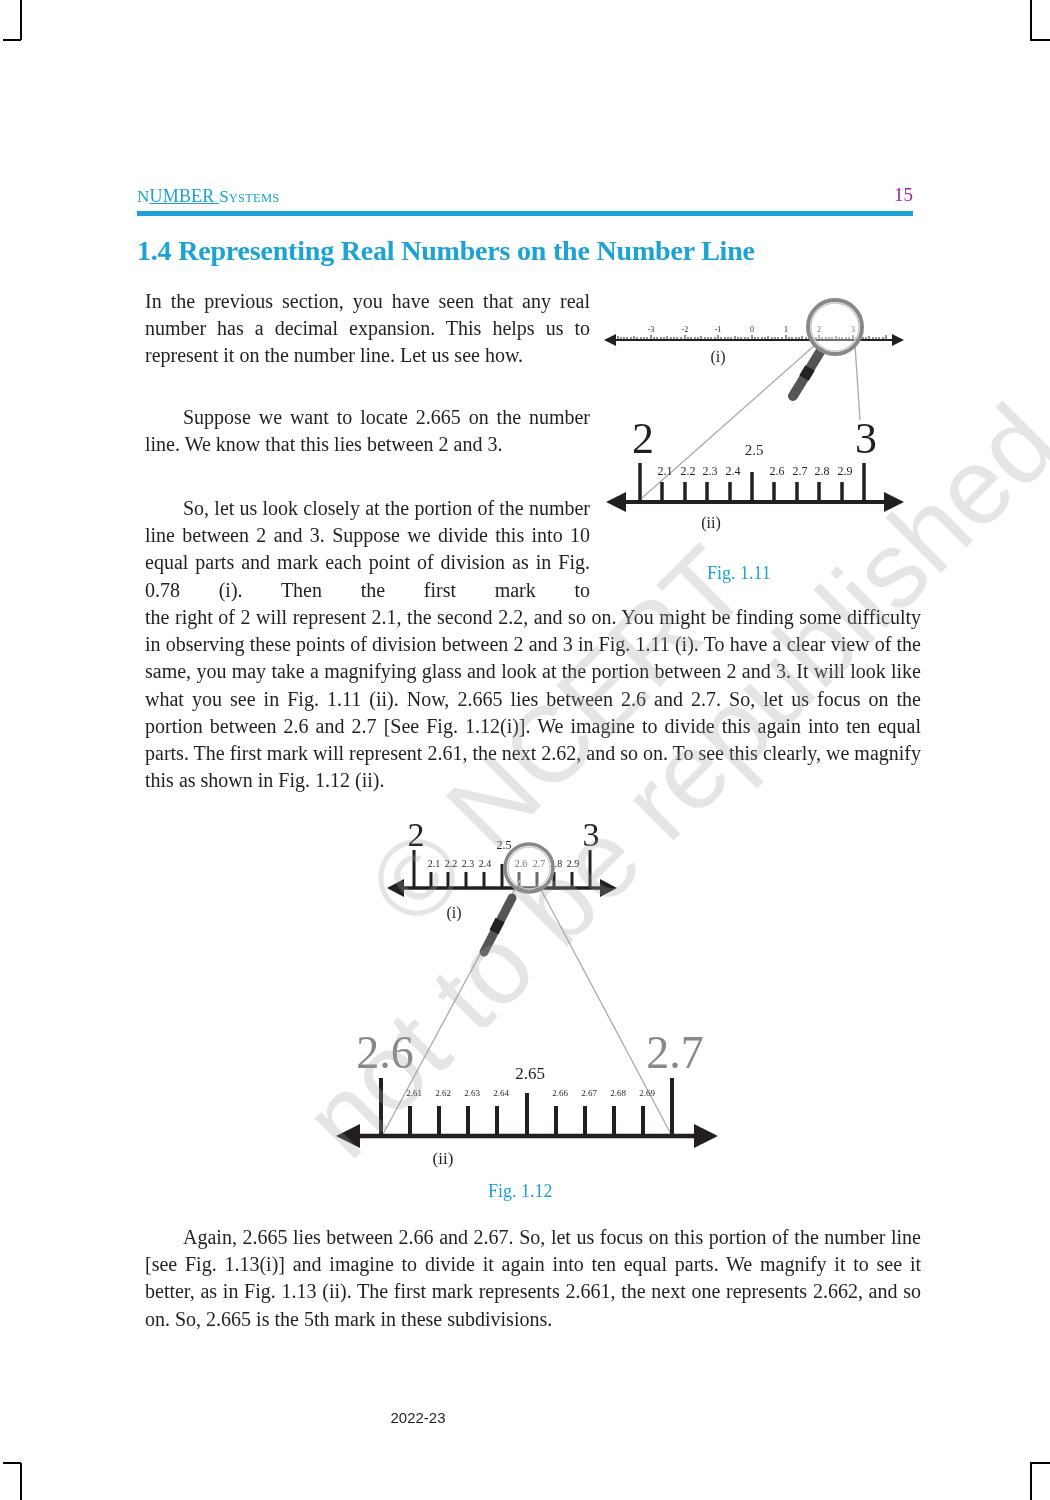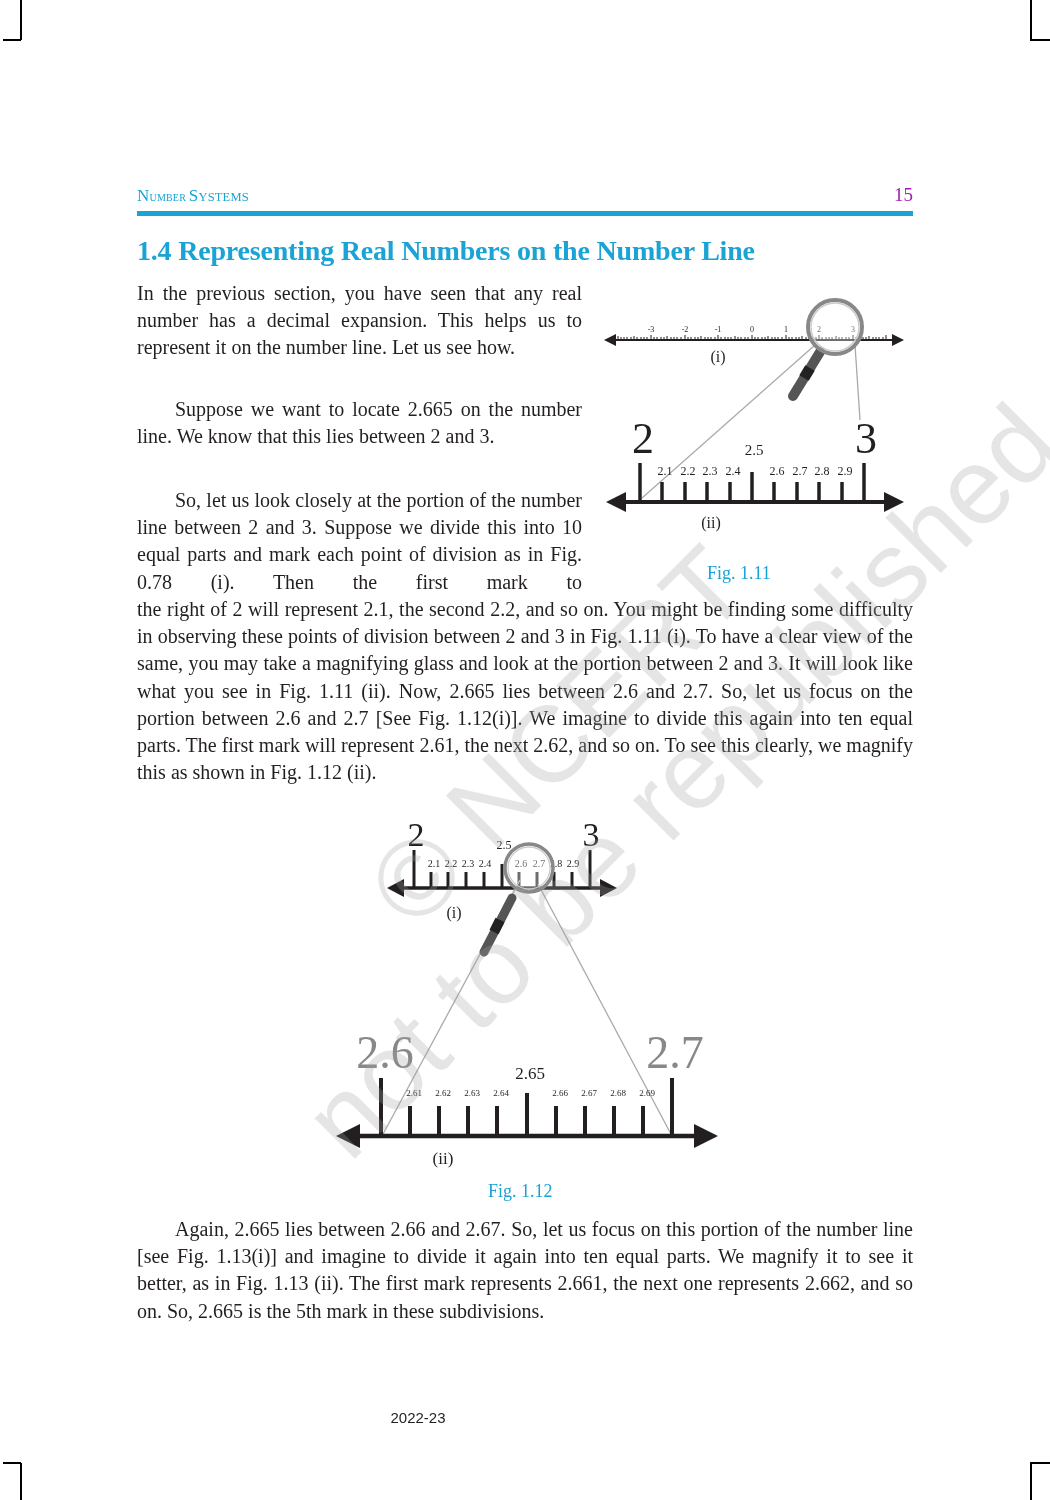--- a/index.html
+++ b/index.html
@@ -5,21 +5,21 @@
   html, body { margin:0; padding:0; background:#fff; }
   body { width:1050px; height:1500px; position:relative; overflow:hidden;
          font-family:"Liberation Serif", "DejaVu Serif", serif; color:#231f20; }
   .crop { position:absolute; background:#000; }
   .header { position:absolute; left:137px; top:186px; width:776px; height:22px; }
   .header .running { position:absolute; left:0; top:0; font-size:16px; color:#1aa3d4; letter-spacing:0.2px; }
   .header .running .big { font-size:17px; }
   .header .pageno { position:absolute; right:0; top:-2px; font-size:19px; color:#a21caf; }
   .rule { position:absolute; left:137px; top:211px; width:776px; height:5px; background:#1aa3d4; }
   .section-title { position:absolute; left:137px; top:235px; font-size:28px; font-weight:bold; color:#1aa3d4; letter-spacing:-0.2px; }
-  .para { position:absolute; font-size:20px; line-height:27.2px; text-align:justify; margin:0; }
+  .para { position:absolute; font-size:20px; line-height:27.2px; text-align:justify; margin:8px; }
   .para.indent { text-indent:38px; }
   .fig-caption { position:absolute; font-size:18px; font-weight:normal; color:#1aa3d4; }
   .footer { position:absolute; left:0; width:836px; top:1409px; text-align:center;
             font-family:"Liberation Sans", "DejaVu Sans", sans-serif; font-size:15px; color:#231f20; }
   .watermark { position:absolute; left:150px; top:660px; width:900px; text-align:center;
                font-family:"Liberation Sans", "DejaVu Sans", sans-serif; font-size:108px; line-height:118px;
                color:rgba(160,160,160,0.28); transform:rotate(-45deg); transform-origin:center; pointer-events:none; white-space:nowrap; }
   svg text { font-family:"Liberation Serif", "DejaVu Serif", serif; }
 </style>
 </head>
@@ -28,21 +28,21 @@
 <div class="crop" style="left:20px;top:0;width:1.5px;height:40px;"></div>
 <div class="crop" style="left:3px;top:39px;width:18px;height:1.5px;"></div>
 <div class="crop" style="left:1030px;top:0;width:1.5px;height:40px;"></div>
 <div class="crop" style="left:1030px;top:39px;width:20px;height:1.5px;"></div>
 <div class="crop" style="left:20px;top:1463px;width:1.5px;height:37px;"></div>
 <div class="crop" style="left:3px;top:1462px;width:18px;height:1.5px;"></div>
 <div class="crop" style="left:1030px;top:1463px;width:1.5px;height:37px;"></div>
 <div class="crop" style="left:1030px;top:1462px;width:20px;height:1.5px;"></div>
 
 <div class="header">
-  <span class="running"><span class="big">N</span><span style="font-size:10px;">UMBER </span><span class="big">S</span><span style="font-size:12.5px;margin-top:34px;">YSTEMS</span></span>
+  <span class="running"><span class="big">N</span><span style="font-size:18px;text-decoration:underline;">UMBER </span><span class="big">S</span><span style="font-size:12.5px;margin-top:34px;">YSTEMS</span></span>
   <span class="pageno">15</span>
 </div>
 <div class="rule"></div>
 
 <div class="section-title">1.4 Representing Real Numbers on the Number Line</div>
 
 <p class="para" style="left:137px;top:280px;width:445px;">In the previous section, you have seen that any real number has a decimal expansion. This helps us to represent it on the number line. Let us see how.</p>
 <p class="para indent" style="left:137px;top:396px;width:445px;">Suppose we want to locate 2.665 on the number line. We know that this lies between 2 and 3.</p>
 <p class="para indent" style="left:137px;top:487px;width:445px;text-align-last:justify;">So, let us look closely at the portion of the number line between 2 and 3. Suppose we divide this into 10 equal parts and mark each point of division as in Fig. 0.78 (i). Then the first mark to</p>
 <p class="para" style="left:137px;top:596px;width:776px;">the right of 2 will represent 2.1, the second 2.2, and so on. You might be finding some difficulty in observing these points of division between 2 and 3 in Fig. 1.11 (i). To have a clear view of the same, you may take a magnifying glass and look at the portion between 2 and 3. It will look like what you see in Fig. 1.11 (ii). Now, 2.665 lies between 2.6 and 2.7. So, let us focus on the portion between 2.6 and 2.7 [See Fig. 1.12(i)]. We imagine to divide this again into ten equal parts. The first mark will represent 2.61, the next 2.62, and so on. To see this clearly, we magnify this as shown in Fig. 1.12 (ii).</p>

